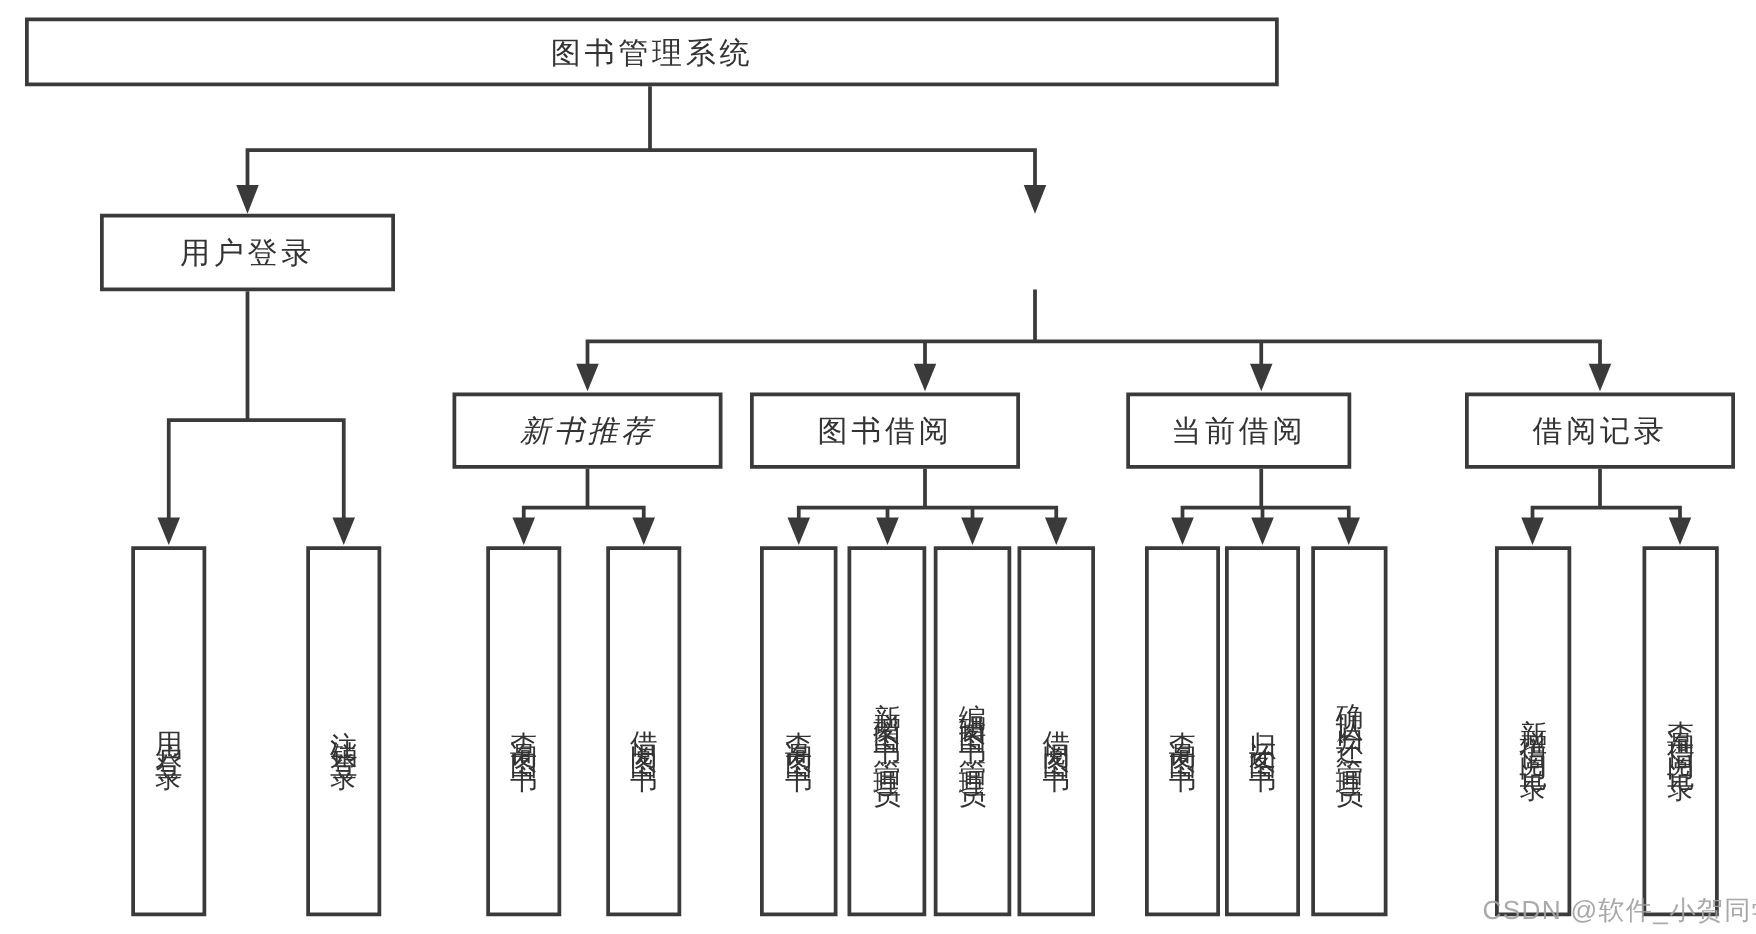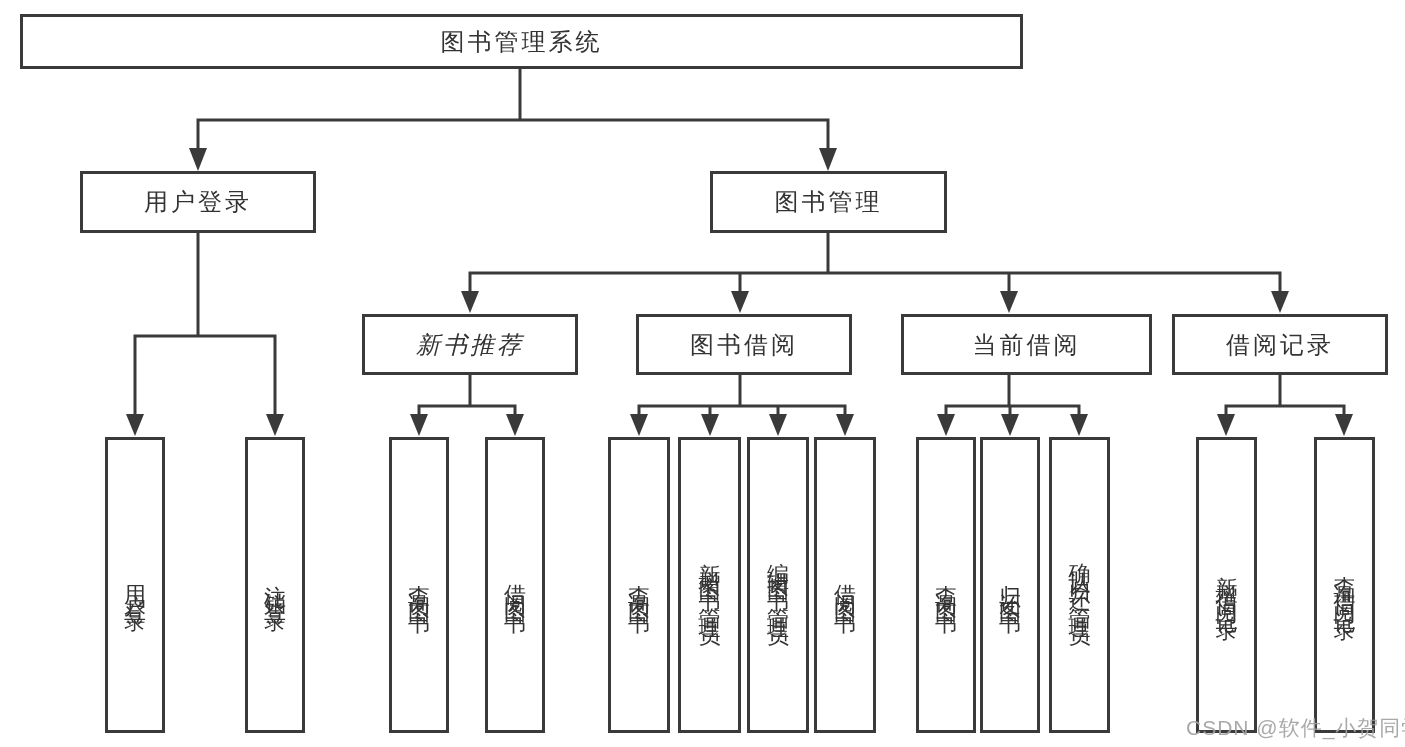--- a/index.html
+++ b/index.html
@@ -101,25 +101,24 @@
       <polygon points="1001,414 1019,414 1010,436"></polygon>
       <polygon points="1070,414 1088,414 1079,436"></polygon>
       <polygon points="1217,414 1235,414 1226,436"></polygon>
       <polygon points="1335,414 1353,414 1344,436"></polygon>
     </g>
   </svg>
 
   <div class="box" style="left:20px;top:14px;width:1003px;height:55px;">图书管理系统</div>
 
   <div class="box" style="left:80px;top:171px;width:236px;height:62px;">用户登录</div>
-  <div class="box" style="left:710px;top:171px;width:237px;height:62px;">图书管理</div>
 
   <div class="box" style="left:362px;top:314px;width:216px;height:61px;font-style:italic;">新书推荐</div>
-  <div class="box" style="left:636px;top:314px;width:216px;height:61px;">图书借阅</div>
-  <div class="box" style="left:901px;top:314px;width:251px;height:61px;">当前借阅</div>
+  <div class="box" style="left:600px;top:314px;width:216px;height:61px;">图书借阅</div>
+  <div class="box" style="left:901px;top:314px;width:180px;height:61px;">当前借阅</div>
   <div class="box" style="left:1172px;top:314px;width:216px;height:61px;">借阅记录</div>
 
   <div class="leaf" style="left:105px;top:437px;width:60px;height:296px;">
     <span>用户登录</span>
   </div>
   <div class="leaf" style="left:245px;top:437px;width:60px;height:296px;">
     <span>注销登录</span>
   </div>
 
   <div class="leaf" style="left:389px;top:437px;width:60px;height:296px;">

